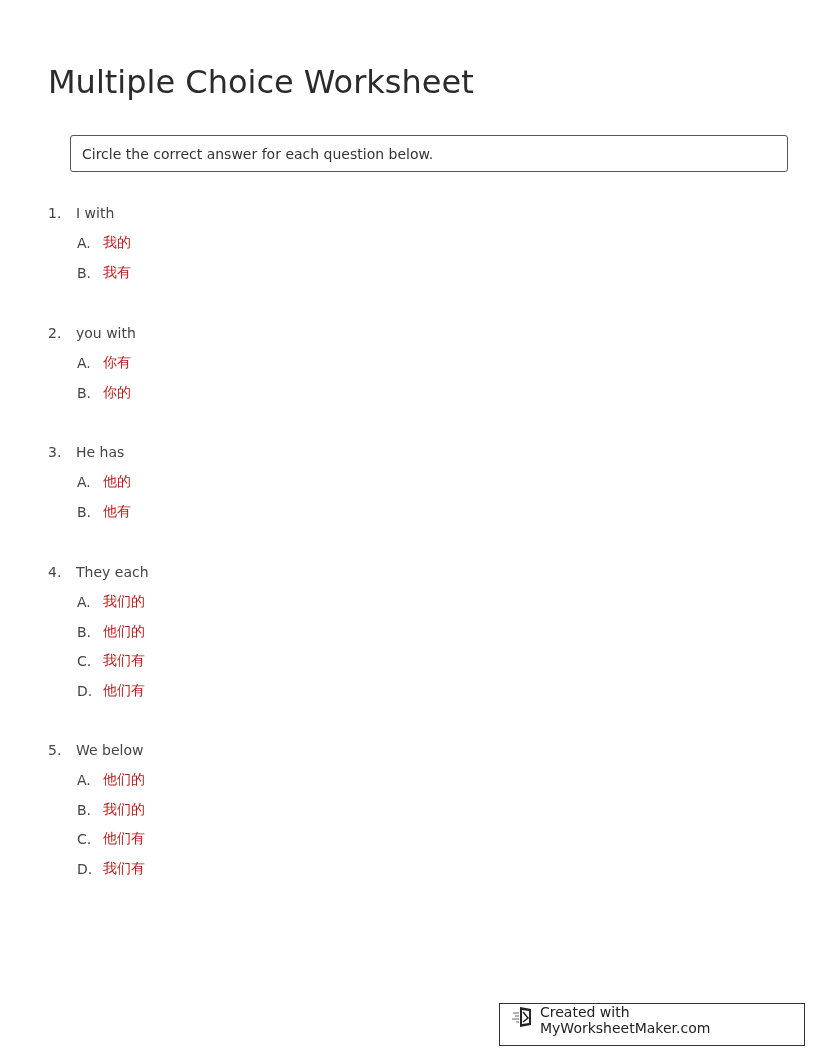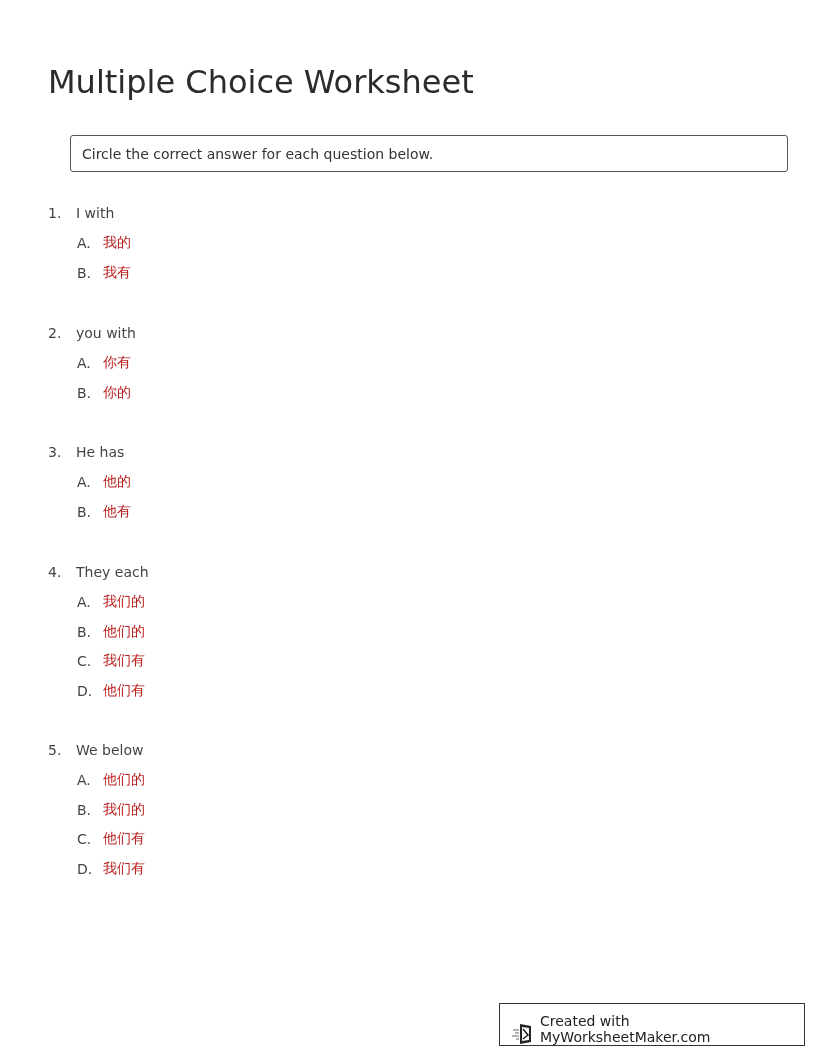--- a/index.html
+++ b/index.html
@@ -76,21 +76,21 @@
     }
     .footer {
       position: absolute;
       left: 499px;
       top: 1003px;
       width: 306px;
       height: 43px;
       border: 1.5px solid #333333;
       box-sizing: border-box;
       display: flex;
-      align-items: flex-end;
+      align-items: flex-start;
       padding-left: 12px;
       font-size: 14px;
       color: #222222;
     }
     .footer-icon {
       width: 24px;
       height: 24px;
       margin-right: 4px;
       display: inline-block;
     }

